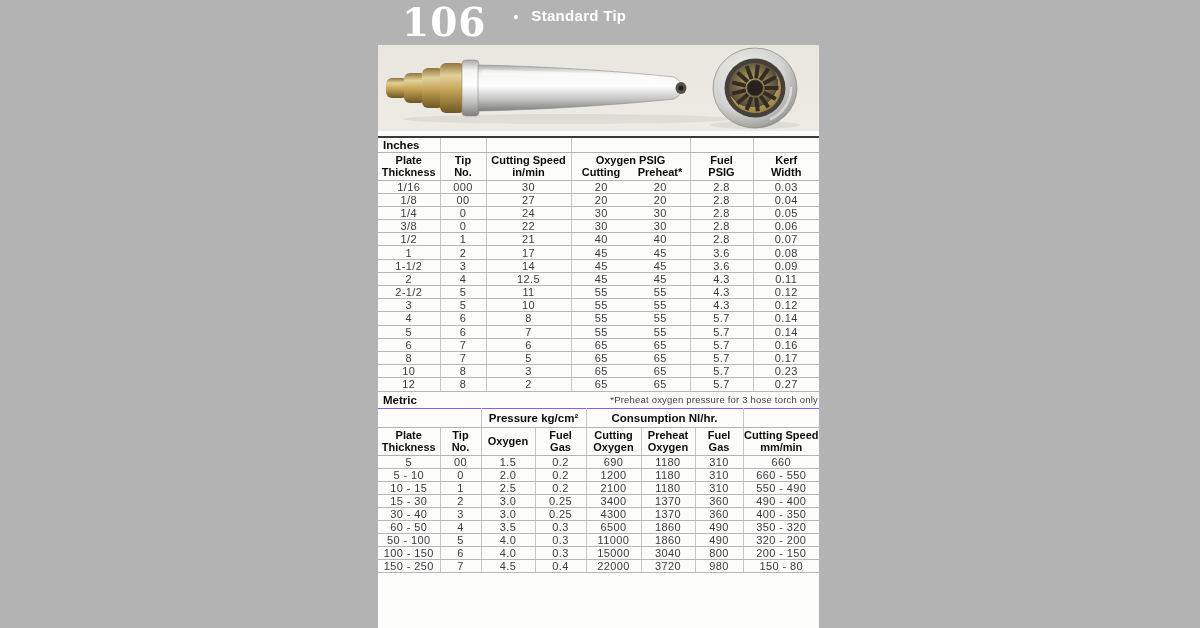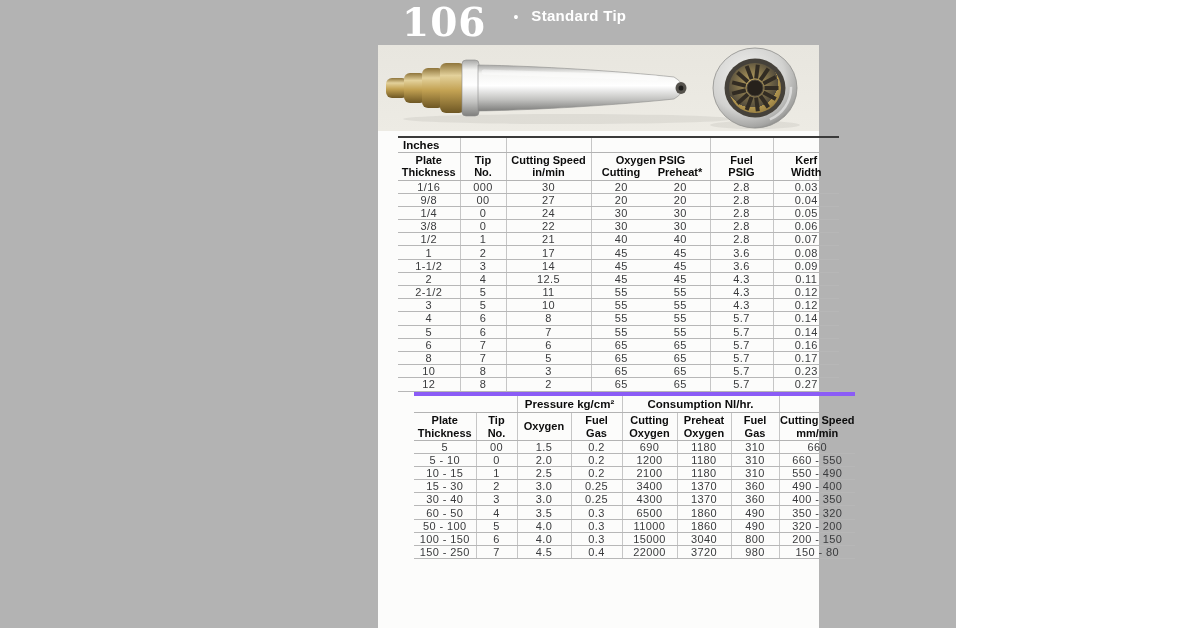--- a/index.html
+++ b/index.html
@@ -1,50 +1,50 @@
 <!DOCTYPE html>
 <html><head>
 <meta charset="utf-8">
 <style>
   * { box-sizing: border-box; }
   html,body { margin:0; padding:0; }
   body { font-family:"Liberation Sans", sans-serif; }
-  .page { position:relative; width:956px; height:628px; background:#b3b3b3; overflow:hidden; }
+  .page { position:relative; width:1200px; height:628px; background:#b3b3b3; overflow:hidden; }
 
   
   .brand { position:absolute; left:402px; top:0; display:flex; align-items:flex-start; }
   .brand-number { font-family:"DejaVu Serif", serif; font-weight:bold; font-size:39px; line-height:45px; color:#ffffff; letter-spacing:1px; }
   .brand-bullet { color:#ffffff; font-size:14px; line-height:14px; margin:10px 0 0 27px; }
   .brand-subtitle { color:#ffffff; font-weight:bold; font-size:15px; line-height:15px; margin:8px 0 0 13px; letter-spacing:0.3px; }
 
   
   .photo { position:absolute; left:378px; top:45px; width:441px; height:86px; background:linear-gradient(180deg,#e8e6df 0%,#edebe4 100%); }
 
   
-  .sheet { position:absolute; left:378px; top:131px; width:441px; height:497px; background:#fcfcfb;padding-left:20px; }
+  .sheet { position:absolute; left:378px; top:131px; width:441px; height:497px; background:#fcfcfb; }
 
   .tbl { border-collapse:collapse; table-layout:fixed; width:441px; }
   .tbl td, .tbl th { padding:0; margin:0; text-align:center; vertical-align:middle; overflow:hidden; white-space:nowrap; }
   .vl { border-left:1px solid #c6c6c6; }
 
   .inches { margin-top:5px; border-top:2px solid #3a3a3a; }
   .section-row td { height:15px; border-bottom:1px solid #b3b3b3; }
   .section-label { font-weight:bold; font-size:11.5px; color:#0b0b0b; text-align:left !important; padding-left:5px !important; }
   .head-row th { height:28px; font-size:11px; line-height:12.5px; color:#0c0c0c; font-weight:bold; border-bottom:1px solid #b3b3b3; }
   .subs { display:flex; }
   .subs span { flex:1; }
   .tbl tbody td { font-size:11px; letter-spacing:0.4px; color:#3a3b3d; border-bottom:1px solid #b7b7b7; }
   .inches tbody td { height:13.2px; }
   .metric tbody td { height:13.1px; }
 
   .metric-band { height:16px; display:flex; justify-content:space-between; align-items:center; padding:0 1px 0 5px; }
   .metric-label { font-weight:bold; font-size:11.5px; color:#0b0b0b; }
   .footnote { font-size:9.5px; color:#414141; letter-spacing:0.2px; }
 
-  .metric { border-top:4px solid #8b5cf6;margin-left:16px; }
+  .metric { border-top:1px solid #8b5cf6; }
   .group-row th { height:19px; font-size:11.5px; font-weight:bold; color:#0c0c0c; border-bottom:1px solid #b3b3b3; }
 </style>
 </head>
 <body>
 
 <div class="page">
 
   <div class="brand">
     <span class="brand-number">106</span>
     <span class="brand-bullet">•</span>
@@ -180,21 +180,21 @@
           <tr>
             <td>1/16</td>
             <td class="vl">000</td>
             <td class="vl">30</td>
             <td class="vl">20</td>
             <td>20</td>
             <td class="vl">2.8</td>
             <td class="vl">0.03</td>
           </tr>
           <tr>
-            <td>9/8</td>
+            <td>1/8</td>
             <td class="vl">00</td>
             <td class="vl">27</td>
             <td class="vl">20</td>
             <td>20</td>
             <td class="vl">2.8</td>
             <td class="vl">0.04</td>
           </tr>
           <tr>
             <td>1/4</td>
             <td class="vl">0</td>
@@ -317,20 +317,24 @@
             <td class="vl">8</td>
             <td class="vl">2</td>
             <td class="vl">65</td>
             <td>65</td>
             <td class="vl">5.7</td>
             <td class="vl">0.27</td>
           </tr>
         </tbody>
     </table>
 
+    <div class="metric-band">
+      <span class="metric-label">Metric</span>
+      <span class="footnote">*Preheat oxygen pressure for 3 hose torch only</span>
+    </div>
 
     <table class="tbl metric">
       <colgroup>
         <col style="width:62px">
           <col style="width:41px">
           <col style="width:54px">
           <col style="width:51px">
         <col style="width:55px">
           <col style="width:54px">
           <col style="width:48px">

